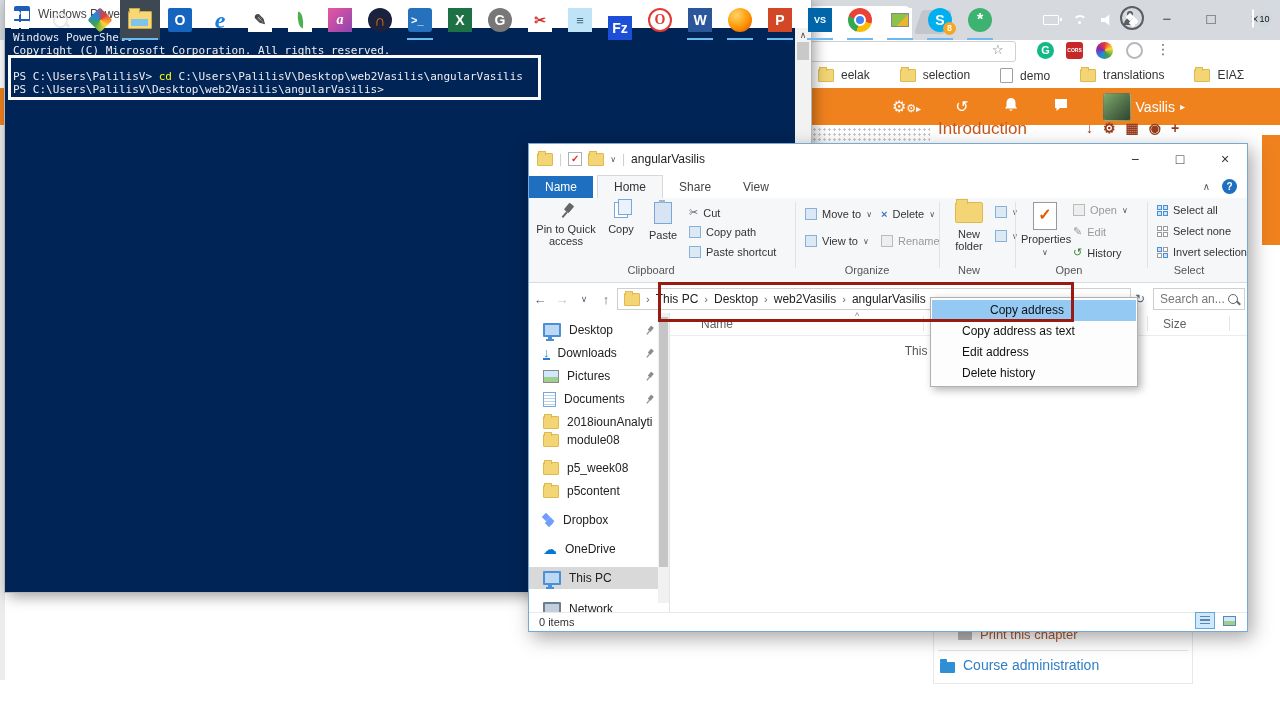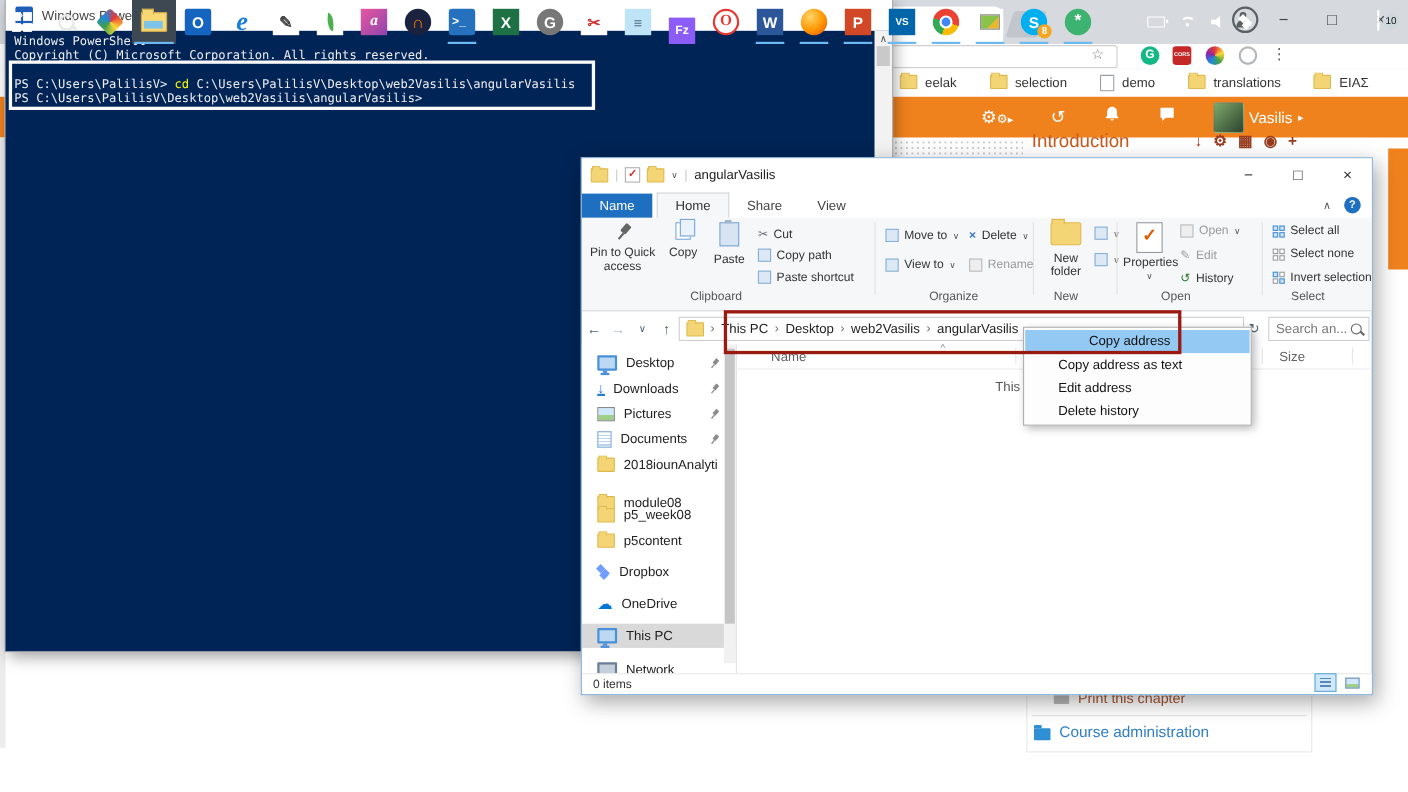--- a/index.html
+++ b/index.html
@@ -19,21 +19,21 @@
   .toolbar{left:0;top:40px;width:1280px;height:22px;background:#fff;border-bottom:1px solid #e3e3e3;}
   .omnibox{left:810px;top:41px;width:204px;height:19px;border:1px solid #d0d0d0;border-radius:3px;background:#fff;}
   .star{left:992px;top:42px;font-size:13px;color:#767a7e;}
   .ext{top:42px;width:17px;height:17px;border-radius:50%;color:#fff;font-size:11px;font-weight:bold;text-align:center;line-height:17px;}
   .ext-g{left:1037px;background:#12b886;}
   .ext-cors{left:1066px;background:#c62828;border-radius:3px;font-size:5px;line-height:17px;}
   .ext-pal{left:1096px;background:conic-gradient(#e53935,#fdd835,#43a047,#1e88e5,#8e24aa,#e53935);}
   .ext-ring{left:1126px;background:#fff;border:2px solid #b5b8bb;width:13px;height:13px;}
   .dots3{left:1156px;top:41px;font-size:14px;color:#5f6368;}
   .bookmarks{left:0;top:62px;width:1280px;height:27px;background:#fff;border-bottom:1px solid #ededed;display:flex;align-items:center;padding-left:818px;box-sizing:border-box;gap:30px;}
-  .bm{display:flex;align-items:flex-start;gap:7px;font-size:12px;color:#333;white-space:nowrap;}
+  .bm{display:flex;align-items:flex-end;gap:7px;font-size:12px;color:#333;white-space:nowrap;}
   .fldr{display:inline-block;width:14px;height:11px;background:#f3d575;border:1px solid #e0b94e;border-radius:1px;position:relative;}
   .fldr::before{content:'';position:absolute;left:0;top:-3px;width:6px;height:3px;background:#f3d575;border:1px solid #e0b94e;border-bottom:none;border-radius:1px 1px 0 0;}
   .page-ic{display:inline-block;width:11px;height:13px;background:#fff;border:1px solid #9aa0a6;border-radius:1px;}
   .navbar{left:0;top:88px;width:1280px;height:37px;background:#f0821e;display:flex;align-items:center;justify-content:flex-end;padding-right:95px;box-sizing:border-box;gap:34px;color:#fff;}
   .nav-ic{color:#fff;font-size:16px;}
   .avatar{width:26px;height:26px;border-radius:3px;background:linear-gradient(135deg,#7da86a,#4d6b46 60%,#2f4430);border:1px solid #fff3;}
   .userlbl{font-size:14px;color:#fff;display:flex;align-items:center;gap:5px;text-align:right;}
   .dotted{left:812px;top:127px;width:118px;height:16px;background-image:radial-gradient(#c9c9c9 1px,transparent 1.2px);background-size:5px 5px;}
   .heading{left:938px;top:119px;font-size:17px;color:#c8571a;}
   .hicons{left:1086px;top:120px;display:flex;gap:10px;color:#973b1d;font-size:14px;font-weight:bold;}
@@ -156,21 +156,21 @@
   .t-paint{background:#fff;color:#444;font-size:15px;}
   .t-mongo{background:#fff;}
   .leaf{width:7px;height:16px;background:#4caf50;border-radius:0 100% 0 100%;transform:rotate(8deg);}
   .t-apink{background:linear-gradient(135deg,#e857a0,#8e44ad);font-style:italic;font-family:"Liberation Serif",serif;}
   .t-audacity{background:#1b2240;border-radius:50%;color:#ff7f00;font-size:15px;}
   .t-ps{background:#2671be;border-radius:3px;font-size:11px;justify-content:flex-start;padding-left:3px;}
   .t-excel{background:#1e7145;}
   .t-gimp{background:#777;border-radius:50%;}
   .t-capture{background:#fff;color:#d32f2f;font-size:14px;}
   .t-notes{background:#bfe3f7;color:#4a6b84;font-size:13px;}
-  .t-fz{background:#8b5cf6;font-size:11px;margin-top:16px;}
+  .t-fz{background:#1d4ed8;font-size:14px;margin-top:16px;}
   .t-opera{background:#fff;color:#e53935;border-radius:50%;border:2px solid #e53935;font-family:"Liberation Serif",serif;}
   .t-word{background:#2b579a;}
   .t-ffx{background:radial-gradient(circle at 35% 30%,#ffd567,#ff9500 55%,#e55b0a 90%);border-radius:50%;}
   .t-ppt{background:#d24726;}
   .t-vsc{background:#0065a9;font-size:9px;}
   .t-chrome{border-radius:50%;background:conic-gradient(#ea4335 0 30%,#fbbc05 30% 55%,#34a853 55% 80%,#ea4335 80% 100%);position:relative;}
   .t-chrome::after{content:'';position:absolute;left:6px;top:6px;width:8px;height:8px;border-radius:50%;background:#4285f4;border:2px solid #fff;}
   .t-iview{background:#fff;}
   .iview-in{width:16px;height:12px;border:1px solid #888;background:linear-gradient(135deg,#8bc34a 60%,#e8b72e 60%);}
   .t-skype{background:#00aff0;border-radius:50%;position:relative;}
@@ -484,21 +484,21 @@
         </div>
       <div class="srow" style="top:75px">
           <span class="doc-ic"></span>
           <span>Documents</span>
           <span class="pin pin-s"></span>
         </div>
       <div class="srow" style="top:98px">
           <i class="fldr"></i>
           <span>2018iounAnalyti</span>
         </div>
-      <div class="srow" style="top:133px">
+      <div class="srow" style="top:116px">
           <i class="fldr"></i>
           <span>module08</span>
         </div>
       <div class="srow" style="top:144px">
           <i class="fldr"></i>
           <span>p5_week08</span>
         </div>
       <div class="srow" style="top:167px">
           <i class="fldr"></i>
           <span>p5content</span>

